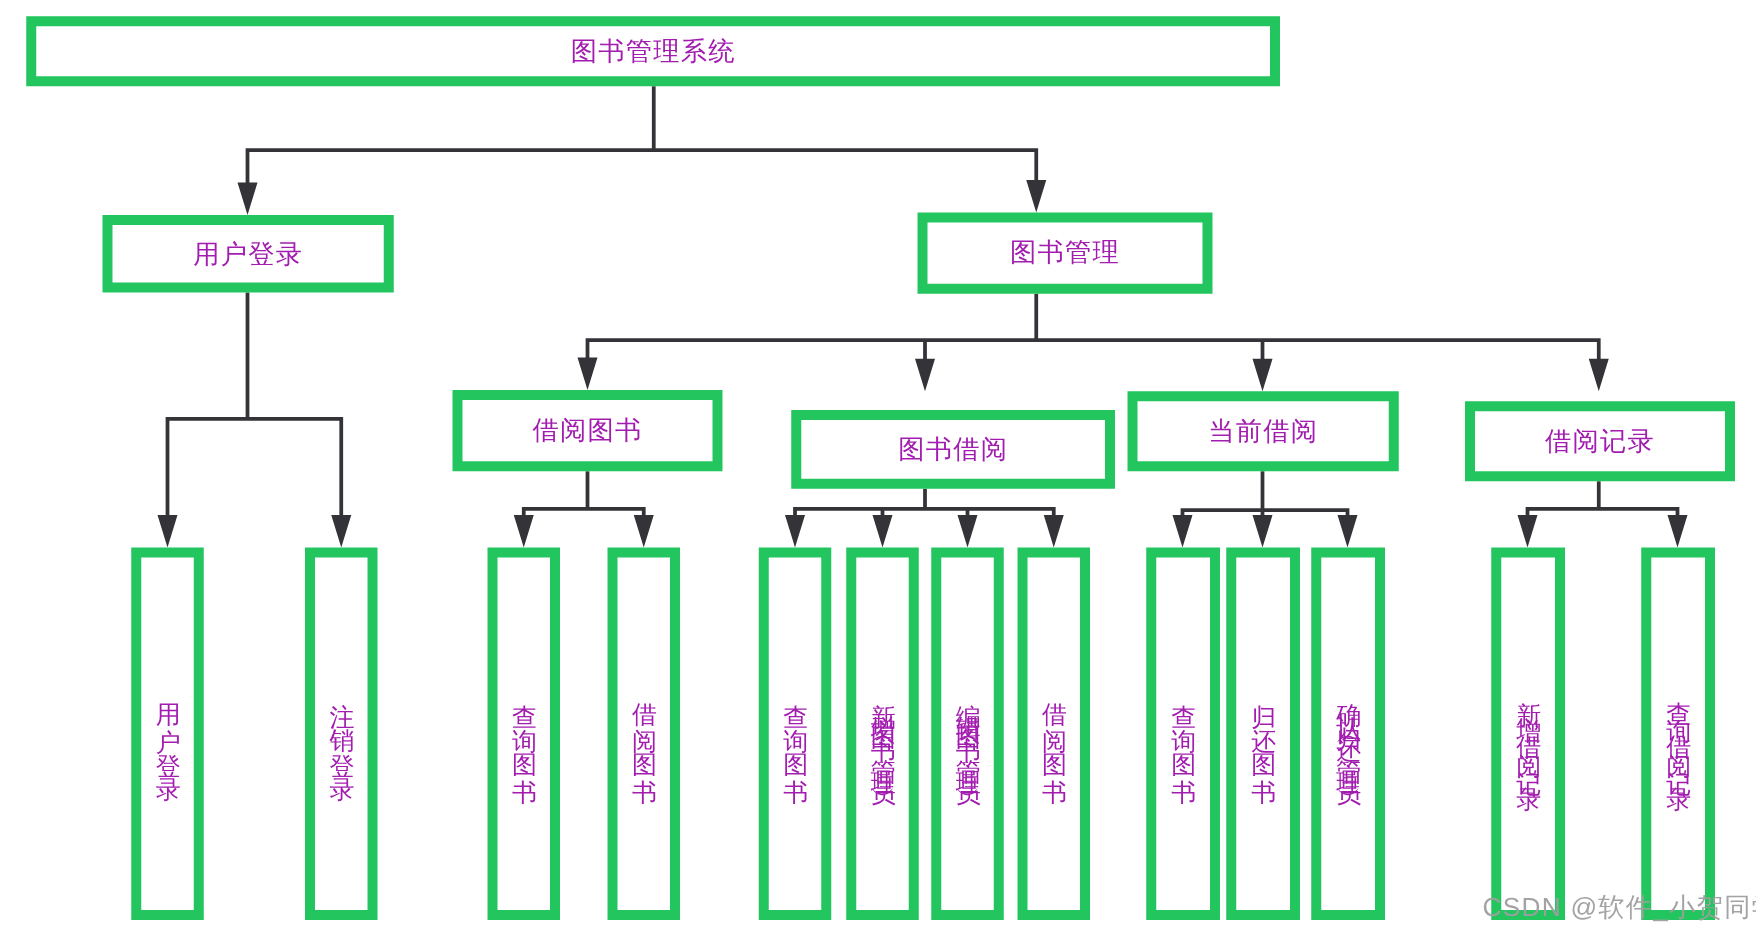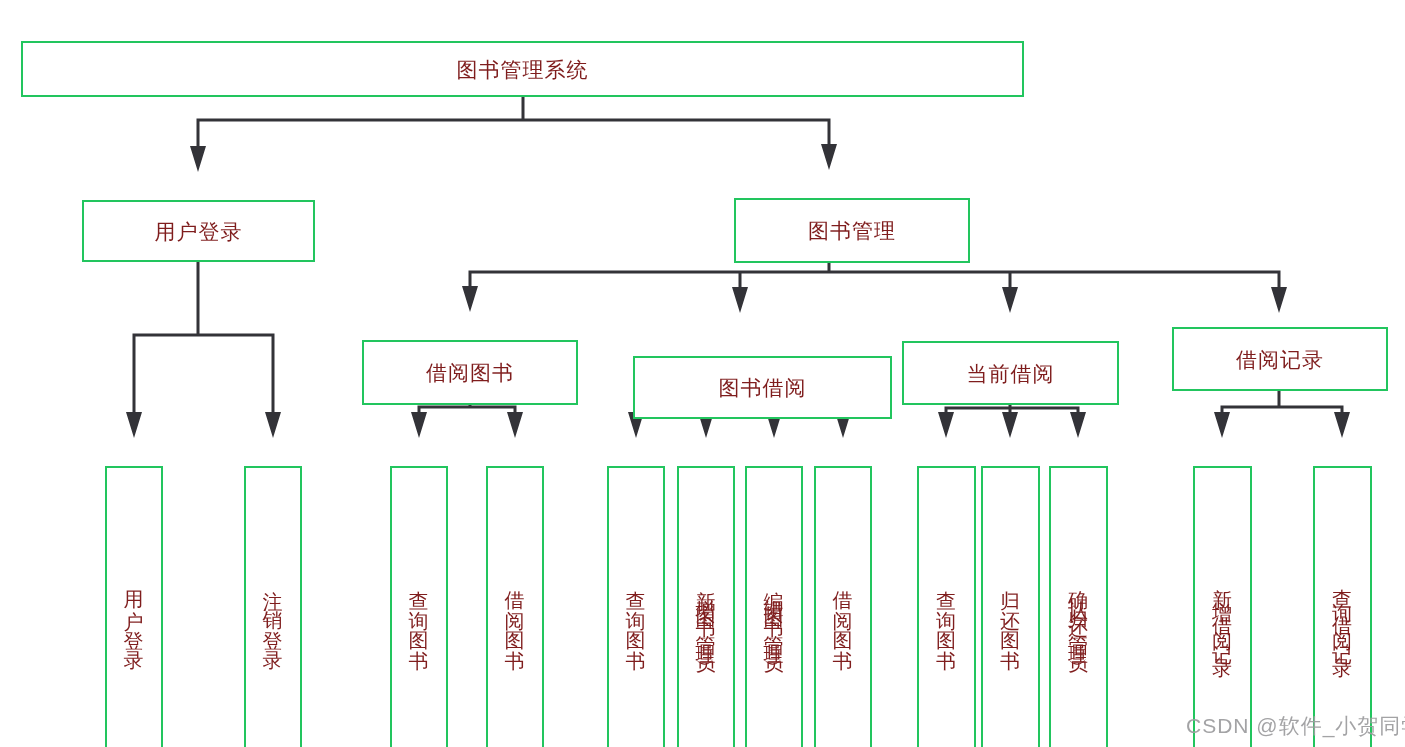--- a/index.html
+++ b/index.html
@@ -7,31 +7,30 @@
     position:relative;
     width:1405px;height:747px;
     background:#ffffff;
     font-family:"Liberation Sans","DejaVu Sans",sans-serif;
     overflow:hidden;
   }
   .connectors{position:absolute;left:0;top:0;}
   .node{
     position:absolute;
     box-sizing:border-box;
-    border:2px solid #22c55e;
+    border:8px solid #22c55e;
     background:#ffffff;
     display:flex;
     align-items:center;
     justify-content:center;
     font-size:21px;
-    color:#7f1d1d;
+    color:#a21caf;
     letter-spacing:1px;
     line-height:1;
     z-index:2;
-    margin-top:28px;
   }
   .leaf{
     font-size:20px;
   }
   .v{
     writing-mode:vertical-rl;
     text-orientation:mixed;
   }
   .watermark{
     position:absolute;
@@ -81,21 +80,21 @@
   </svg>
 
   <div class="node" style="left:21px;top:13px;width:1003px;height:56px;">图书管理系统</div>
 
   <div class="node" style="left:82px;top:172px;width:233px;height:62px;">用户登录</div>
   <div class="node" style="left:734px;top:170px;width:236px;height:65px;">图书管理</div>
 
   <div class="node" style="left:362px;top:312px;width:216px;height:65px;">借阅图书</div>
   <div class="node" style="left:633px;top:328px;width:259px;height:63px;">图书借阅</div>
   <div class="node" style="left:902px;top:313px;width:217px;height:64px;">当前借阅</div>
-  <div class="node" style="left:1172px;top:299px;width:216px;height:64px;">借阅记录</div>
+  <div class="node" style="left:1172px;top:321px;width:216px;height:64px;">借阅记录</div>
 
   <div class="node leaf v" style="left: 105px; top: 438px; width: 58px; height: 298px; letter-spacing: 20px;">用户登录</div>
   <div class="node leaf v" style="left: 244px; top: 438px; width: 58px; height: 298px; letter-spacing: 20px;">注销登录</div>
 
   <div class="node leaf v" style="left: 390px; top: 438px; width: 58px; height: 298px; letter-spacing: 20px;">查询图书</div>
   <div class="node leaf v" style="left: 486px; top: 438px; width: 58px; height: 298px; letter-spacing: 20px;">借阅图书</div>
 
   <div class="node leaf v" style="left: 607px; top: 438px; width: 58px; height: 298px; letter-spacing: 20px;">查询图书</div>
   <div class="node leaf v" style="left: 677px; top: 438px; width: 58px; height: 298px; letter-spacing: 9px;">新增图书（管理员）</div>
   <div class="node leaf v" style="left: 745px; top: 438px; width: 58px; height: 298px; letter-spacing: 9px;">编辑图书（管理员）</div>

